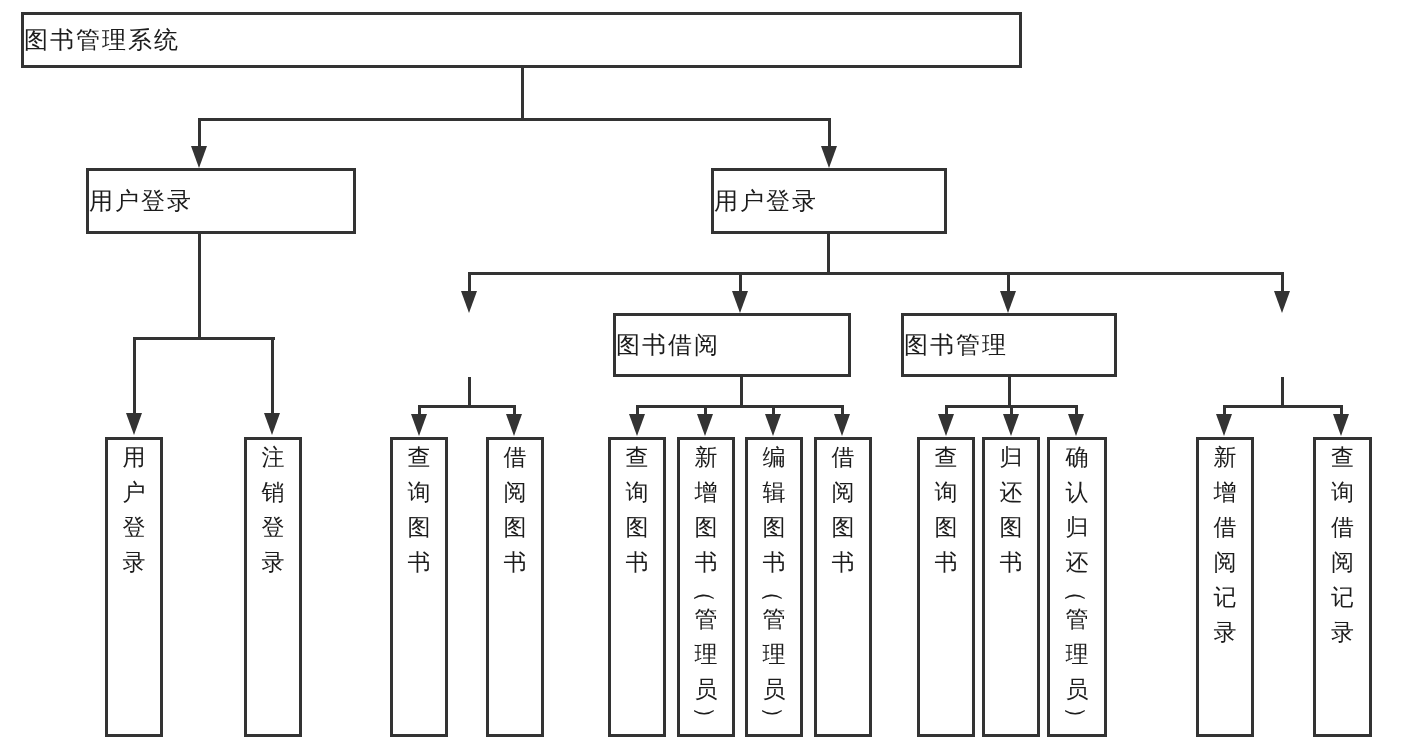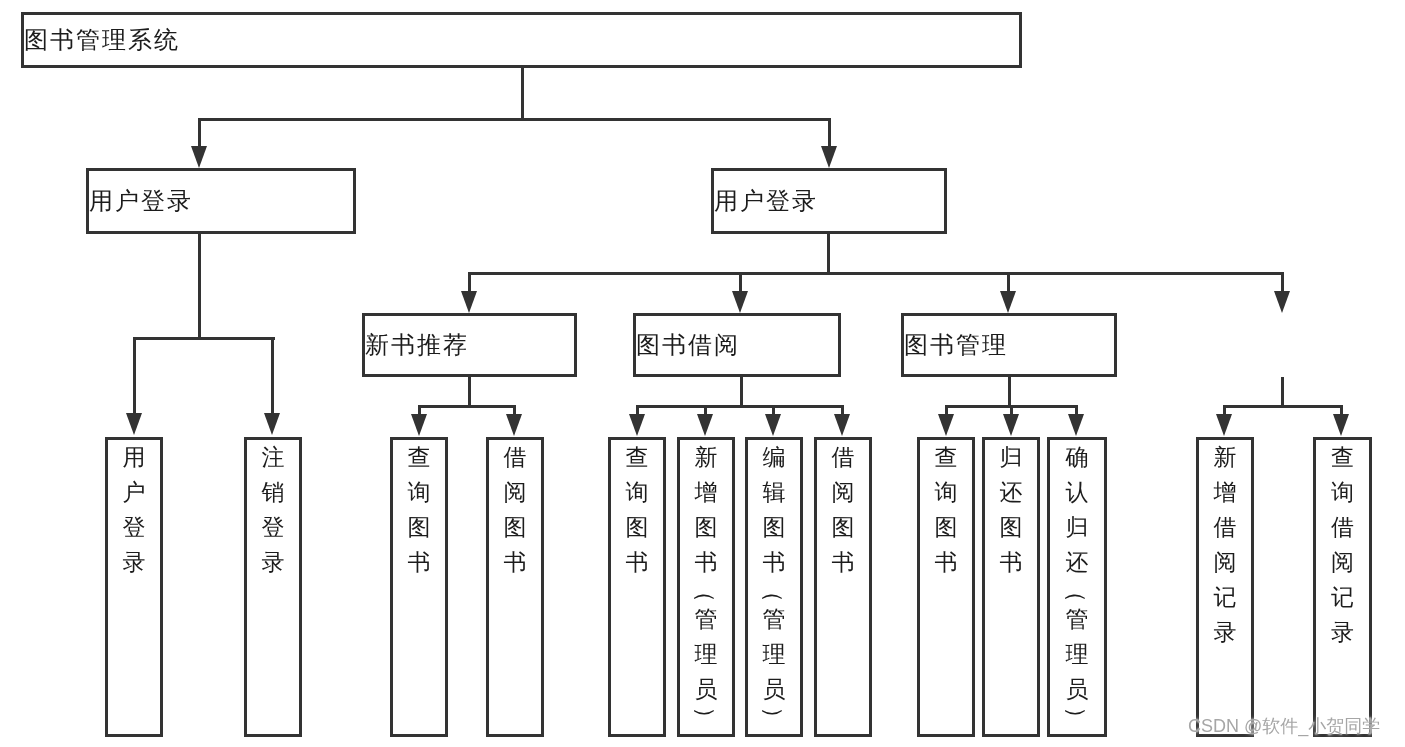--- a/index.html
+++ b/index.html
@@ -100,24 +100,21 @@
   <div class="line" style="left:468px;top:272px;width:816px;height:3px"></div>
   <div class="line" style="left:468px;top:272px;width:3px;height:21px"></div>
   <div class="line" style="left:739px;top:272px;width:3px;height:21px"></div>
   <div class="line" style="left:1007px;top:272px;width:3px;height:21px"></div>
   <div class="line" style="left:1281px;top:272px;width:3px;height:21px"></div>
   <div class="arrow" style="left:461px;top:291px"></div>
   <div class="arrow" style="left:732px;top:291px"></div>
   <div class="arrow" style="left:1000px;top:291px"></div>
   <div class="arrow" style="left:1274px;top:291px"></div>
 
-  <div class="box head" style="left:362px;top:313px;width:215px;height:64px">
-    <span>新书推荐</span>
-  </div>
-  <div class="box head" style="left:633px;top:313px;width:208px;height:64px">
+  <div class="box head" style="left:613px;top:313px;width:238px;height:64px">
     <span>图书借阅</span>
   </div>
   <div class="box head" style="left:901px;top:313px;width:216px;height:64px">
     <span>图书管理</span>
   </div>
 
   <div class="line" style="left:468px;top:377px;width:3px;height:31px"></div>
   <div class="line" style="left:418px;top:405px;width:98px;height:3px"></div>
   <div class="line" style="left:418px;top:405px;width:3px;height:11px"></div>
   <div class="line" style="left:513px;top:405px;width:3px;height:11px"></div>
@@ -246,15 +243,14 @@
     </div>
   <div class="box leaf" style="left:1313px;width:59px">
       <span class="vchar">查</span>
       <span class="vchar">询</span>
       <span class="vchar">借</span>
       <span class="vchar">阅</span>
       <span class="vchar">记</span>
       <span class="vchar">录</span>
     </div>
 
-  <div class="watermark">CSDN @软件_小贺同学</div>
 
 </div>
 
 </body></html>

